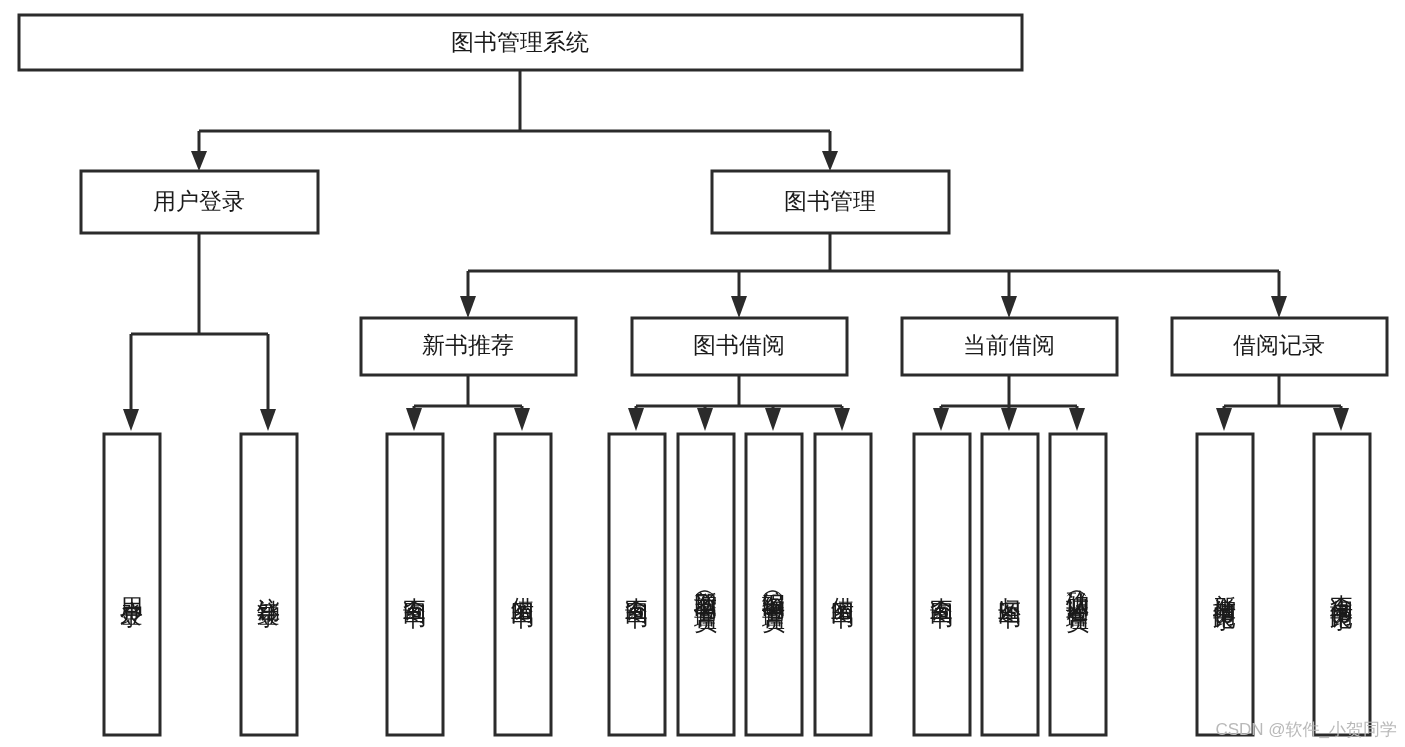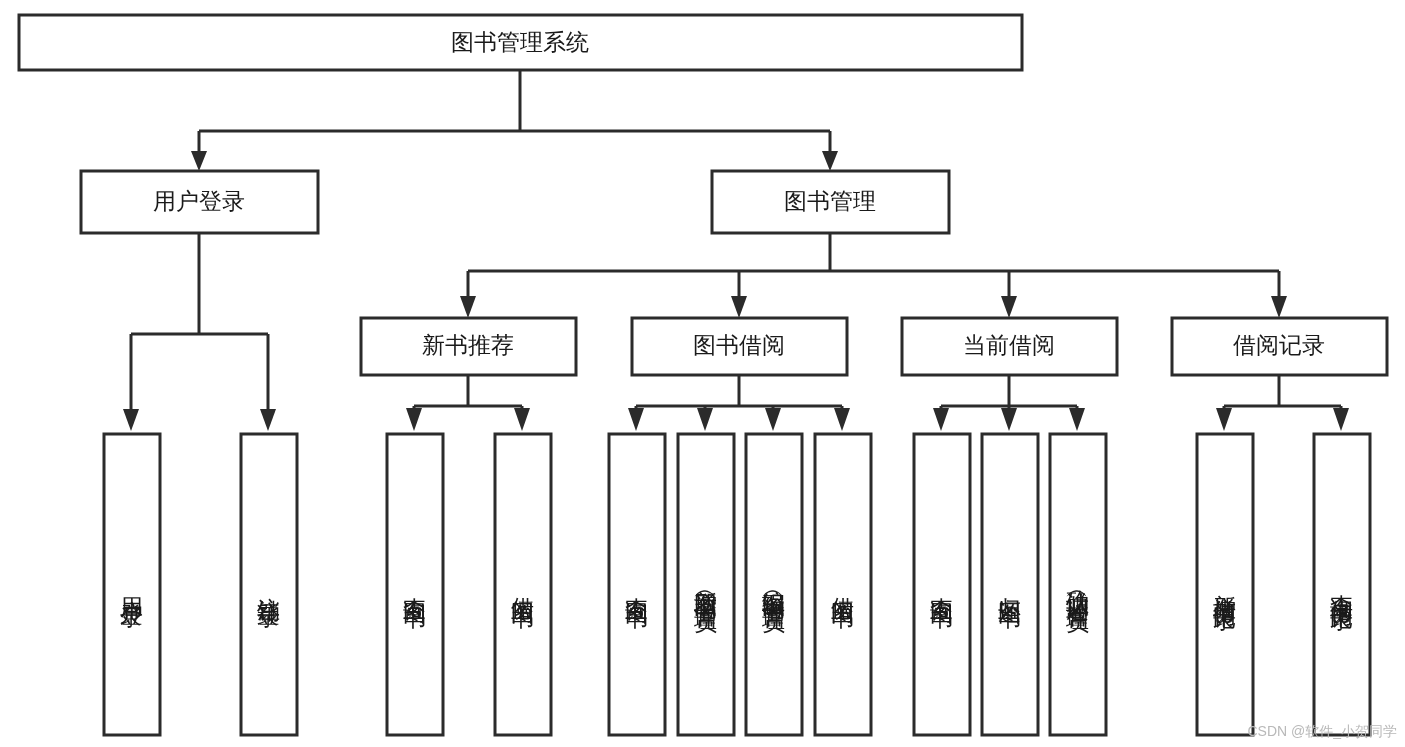--- a/index.html
+++ b/index.html
@@ -56,21 +56,21 @@
     writing-mode: vertical-rl;
     text-orientation: upright;
     text-anchor: middle;
     letter-spacing: 3px;
   }
   .watermark {
     position: absolute;
     right: 8px;
     bottom: 6px;
     font-family: "Liberation Sans", "DejaVu Sans", sans-serif;
-    font-size: 14px;
+    font-size: 17px;
     color: #b9b9b9;
     white-space: nowrap;
     pointer-events: none;
   }
 </style>
 </head>
 <body>
 
 <div id="diagram-root">
 

